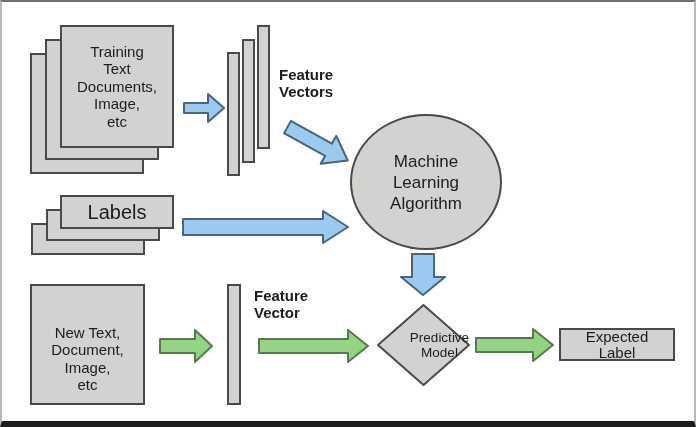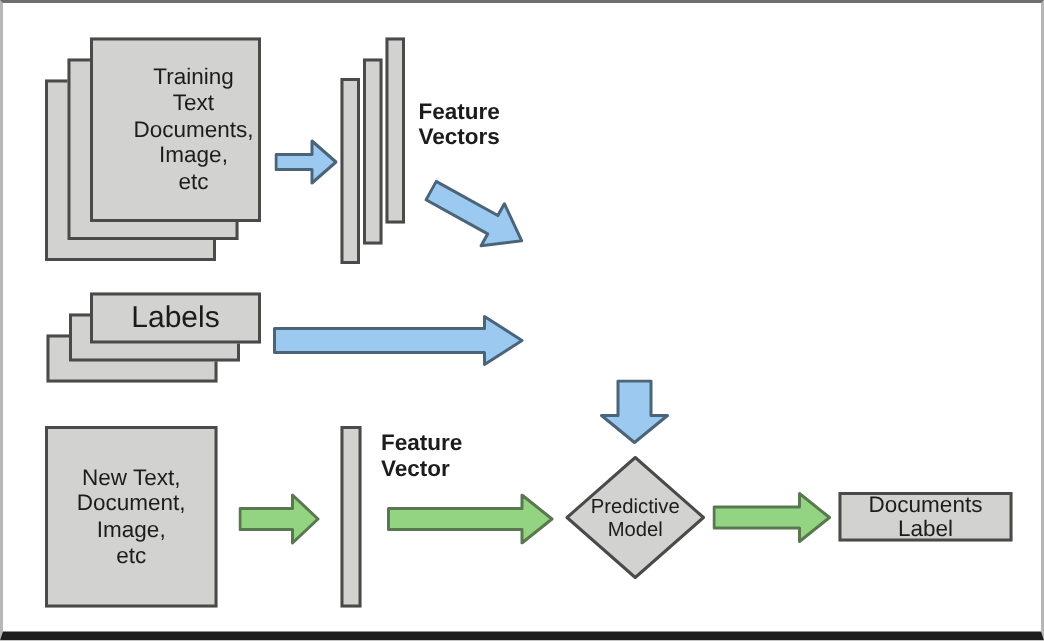--- a/index.html
+++ b/index.html
@@ -23,34 +23,34 @@
     font-size:15px;line-height:17px;font-weight:bold;
   }
   .circle{border-radius:50%;}
   .arrow{position:absolute;}
   .arrow svg{display:block;}
   .blue-poly{fill:#9bc9ef;stroke:#4a6478;stroke-width:2;stroke-linejoin:round;}
   .green-poly{fill:#92d481;stroke:#5a7850;stroke-width:2;stroke-linejoin:round;}
   .diamond-wrap{position:absolute;}
   .diamond-poly{fill:#d2d2d0;stroke:#4a4a48;stroke-width:2;stroke-linejoin:round;}
   .diamond-label{
-    position:absolute;left:0;top:0;width:100%;height:100%;
+    position:absolute;left:16px;top:0;width:100%;height:100%;
     display:flex;align-items:center;justify-content:center;
     text-align:center;white-space:pre-line;font-size:13.5px;line-height:15px;
   }
 </style>
 </head>
 <body>
 
 <div class="canvas">
 
   <div class="shape" style="left:28px;top:51px;width:114px;height:121px;"></div>
   <div class="shape" style="left:43px;top:37px;width:114px;height:121px;"></div>
   <div class="shape" style="left:58px;top:23px;width:114px;height:123px;">
-    <div class="shape-label" style="font-size:15px;line-height:17.5px;padding-left:12px;">Training
+    <div class="shape-label" style="font-size:15px;line-height:17.5px;">Training
 Text
 Documents,
 Image,
 etc</div>
   </div>
 
   <div class="arrow" style="left:181px;top:90px;">
     <svg width="42" height="32" viewBox="0 0 42 32">
       <polygon class="blue-poly" points="1,11 25,11 25,2 41,16 25,30 25,21 1,21"></polygon>
     </svg>
@@ -61,41 +61,46 @@
   <div class="shape" style="left:225px;top:50px;width:13px;height:124px;"></div>
   <div class="free-label" style="left:277px;top:64px;">Feature
 Vectors</div>
 
   <div class="arrow" style="left:280px;top:124px;transform:rotate(29deg);transform-origin:50% 50%;">
     <svg width="72" height="36" viewBox="0 0 72 36">
       <polygon class="blue-poly" points="1,11 48,11 48,2 70,18 48,34 48,25 1,25"></polygon>
     </svg>
   </div>
 
+  <div class="shape circle" style="left:348px;top:112px;width:152px;height:136px;">
+    <div class="shape-label" style="font-size:17px;line-height:21px;">Machine
+Learning
+Algorithm</div>
+  </div>
 
   <div class="shape" style="left:29px;top:221px;width:114px;height:32px;"></div>
   <div class="shape" style="left:44px;top:207px;width:114px;height:32px;"></div>
   <div class="shape" style="left:58px;top:193px;width:114px;height:34px;">
     <div class="shape-label" style="font-size:20px;line-height:18px;">Labels</div>
   </div>
 
   <div class="arrow" style="left:180px;top:207px;">
     <svg width="168" height="36" viewBox="0 0 168 36">
       <polygon class="blue-poly" points="1,10 141,10 141,2 166,18 141,34 141,26 1,26"></polygon>
     </svg>
   </div>
 
   <div class="arrow" style="left:398px;top:251px;">
     <svg width="46" height="43" viewBox="0 0 46 43">
       <polygon class="blue-poly" points="12,1 34,1 34,24 45,24 23,42 1,24 12,24"></polygon>
     </svg>
   </div>
 
   <div class="shape" style="left:28px;top:282px;width:115px;height:121px;">
-    <div class="shape-label" style="font-size:15px;line-height:17.5px;">New Text,
+    <div class="shape-label" style="font-size:15px;line-height:17.5px;margin-top:14px;">New Text,
 Document,
 Image,
 etc</div>
   </div>
 
   <div class="arrow" style="left:157px;top:326px;">
     <svg width="55" height="36" viewBox="0 0 55 36">
       <polygon class="green-poly" points="1,11 36,11 36,2 53,18 36,34 36,25 1,25"></polygon>
     </svg>
   </div>
@@ -118,17 +123,17 @@
 Model</div>
   </div>
 
   <div class="arrow" style="left:473px;top:326px;">
     <svg width="80" height="34" viewBox="0 0 80 34">
       <polygon class="green-poly" points="1,10 58,10 58,1 78,17 58,33 58,24 1,24"></polygon>
     </svg>
   </div>
 
   <div class="shape" style="left:557px;top:326px;width:116px;height:33px;">
-    <div class="shape-label" style="font-size:15px;line-height:15.5px;">Documents
+    <div class="shape-label" style="font-size:15px;line-height:15.5px;">Expected
 Label</div>
   </div>
 
 </div>
 
 </body></html>

